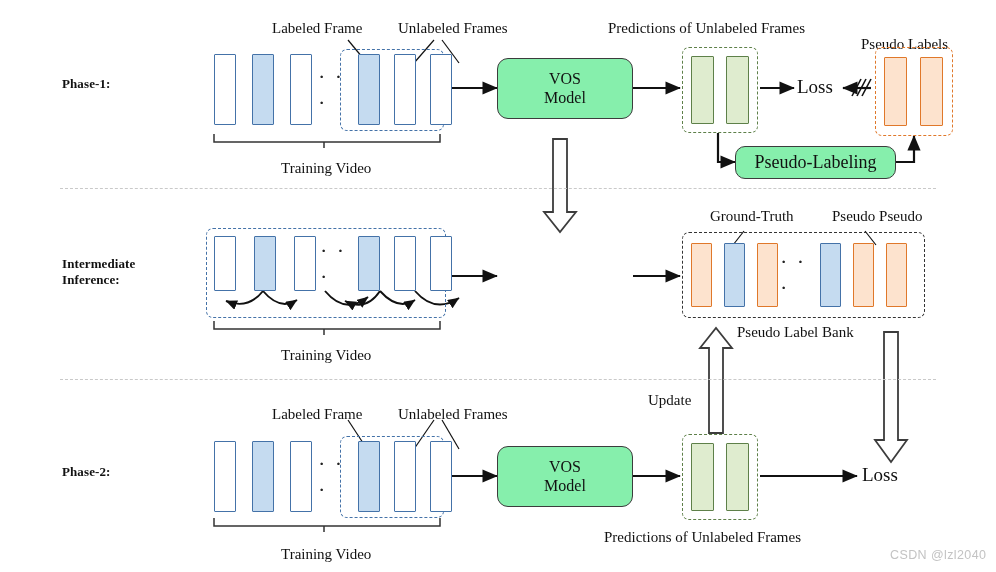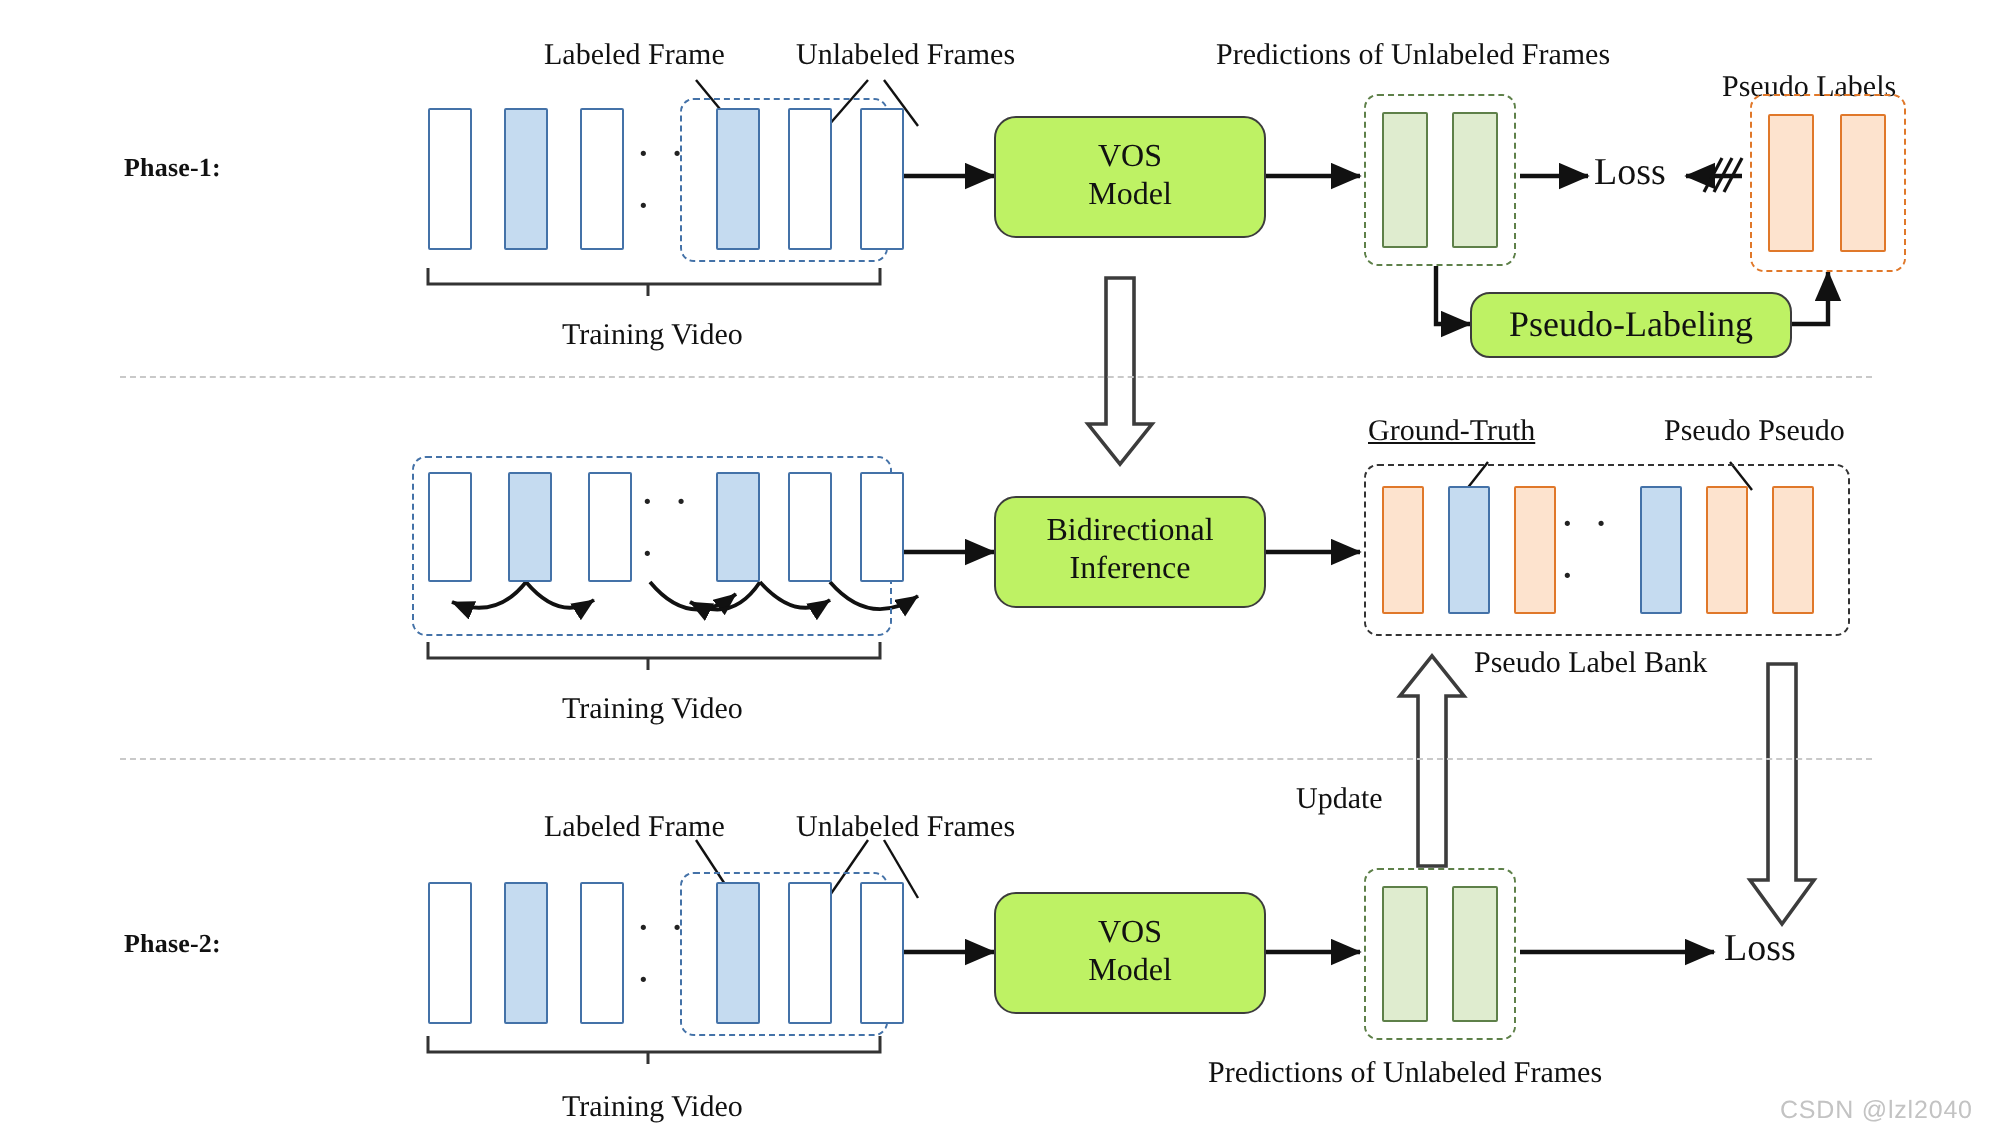--- a/index.html
+++ b/index.html
@@ -54,21 +54,21 @@
   
   .dash-box { position:absolute; border-radius: 7px; }
   .dash-blue  { border: 1.6px dashed #4472a8; }
   .dash-green { border: 1.6px dashed #5e8049; }
   .dash-orange{ border: 1.8px dashed #e0782a; }
   .dash-dark  { border: 1.6px dashed #333333; }
 
   
   .proc {
     position:absolute;
-    background: #bef264;
+    background: #86efac;
     border: 1.6px solid #3c3c3c;
     border-radius: 11px;
     display:flex; align-items:center; justify-content:center;
     text-align:center;
     font-size: 16px;
     line-height: 1.18;
     white-space: pre-line;
   }
   .proc.small { font-size: 18px; border-radius: 10px; font-family: Liberation Serif, serif; }
 
@@ -208,39 +208,39 @@
   <div class="lossword abs" style="left:797px; top:76px;">Loss</div>
 
   <div class="dash-box dash-orange" style="left:875px; top:47px; width:78px; height:89px;"></div>
   <div class="strip" style="left:884px; top:57px;">
     <div class="frame orange" style="width:23px;height:69px;margin-right:13px;"></div>
     <div class="frame orange" style="width:23px;height:69px;"></div>
   </div>
 
   <div class="proc small" style="left:735px; top:146px; width:161px; height:33px;">Pseudo-Labeling</div>
 
+  <div class="phase-label abs" style="left:62px; top:256px;">Intermediate
+Inference:</div>
 
   <div class="dash-box dash-blue" style="left:206px; top:228px; width:240px; height:90px;"></div>
 
   <div class="strip" style="left:214px; top:236px;">
     <div class="frame" style="width:22px;height:55px;margin-right:18px;"></div>
     <div class="frame blue" style="width:22px;height:55px;margin-right:18px;"></div>
     <div class="frame" style="width:22px;height:55px;margin-right:4px;"></div>
     <div class="ellipsis" style="height:55px;width:34px;justify-content:center;">· · ·</div>
     <div class="frame blue" style="width:22px;height:55px;margin-left:4px;margin-right:14px;"></div>
     <div class="frame" style="width:22px;height:55px;margin-right:14px;"></div>
     <div class="frame" style="width:22px;height:55px;"></div>
   </div>
 
   <div class="cap abs" style="left:281px; top:347px;">Training Video</div>
 
-  <div class="proc" style="left:497px; top:248px; width:136px; height:56px;">Bidirectional
-Inference</div>
-
-  <div class="cap abs" style="left:684px; top:208px;text-decoration:underline;">Ground-Truth</div>
+
+  <div class="cap abs" style="left:710px; top:208px;">Ground-Truth</div>
   <div class="cap abs" style="left:832px; top:208px;">Pseudo Pseudo</div>
 
   <div class="dash-box dash-dark" style="left:682px; top:232px; width:243px; height:86px;"></div>
 
   <div class="strip" style="left:691px; top:243px;">
     <div class="frame orange" style="width:21px;height:64px;margin-right:12px;"></div>
     <div class="frame blue2" style="width:21px;height:64px;margin-right:12px;"></div>
     <div class="frame orange" style="width:21px;height:64px;margin-right:2px;"></div>
     <div class="ellipsis" style="height:64px;width:38px;justify-content:center;">· · ·</div>
     <div class="frame blue2" style="width:21px;height:64px;margin-left:2px;margin-right:12px;"></div>

